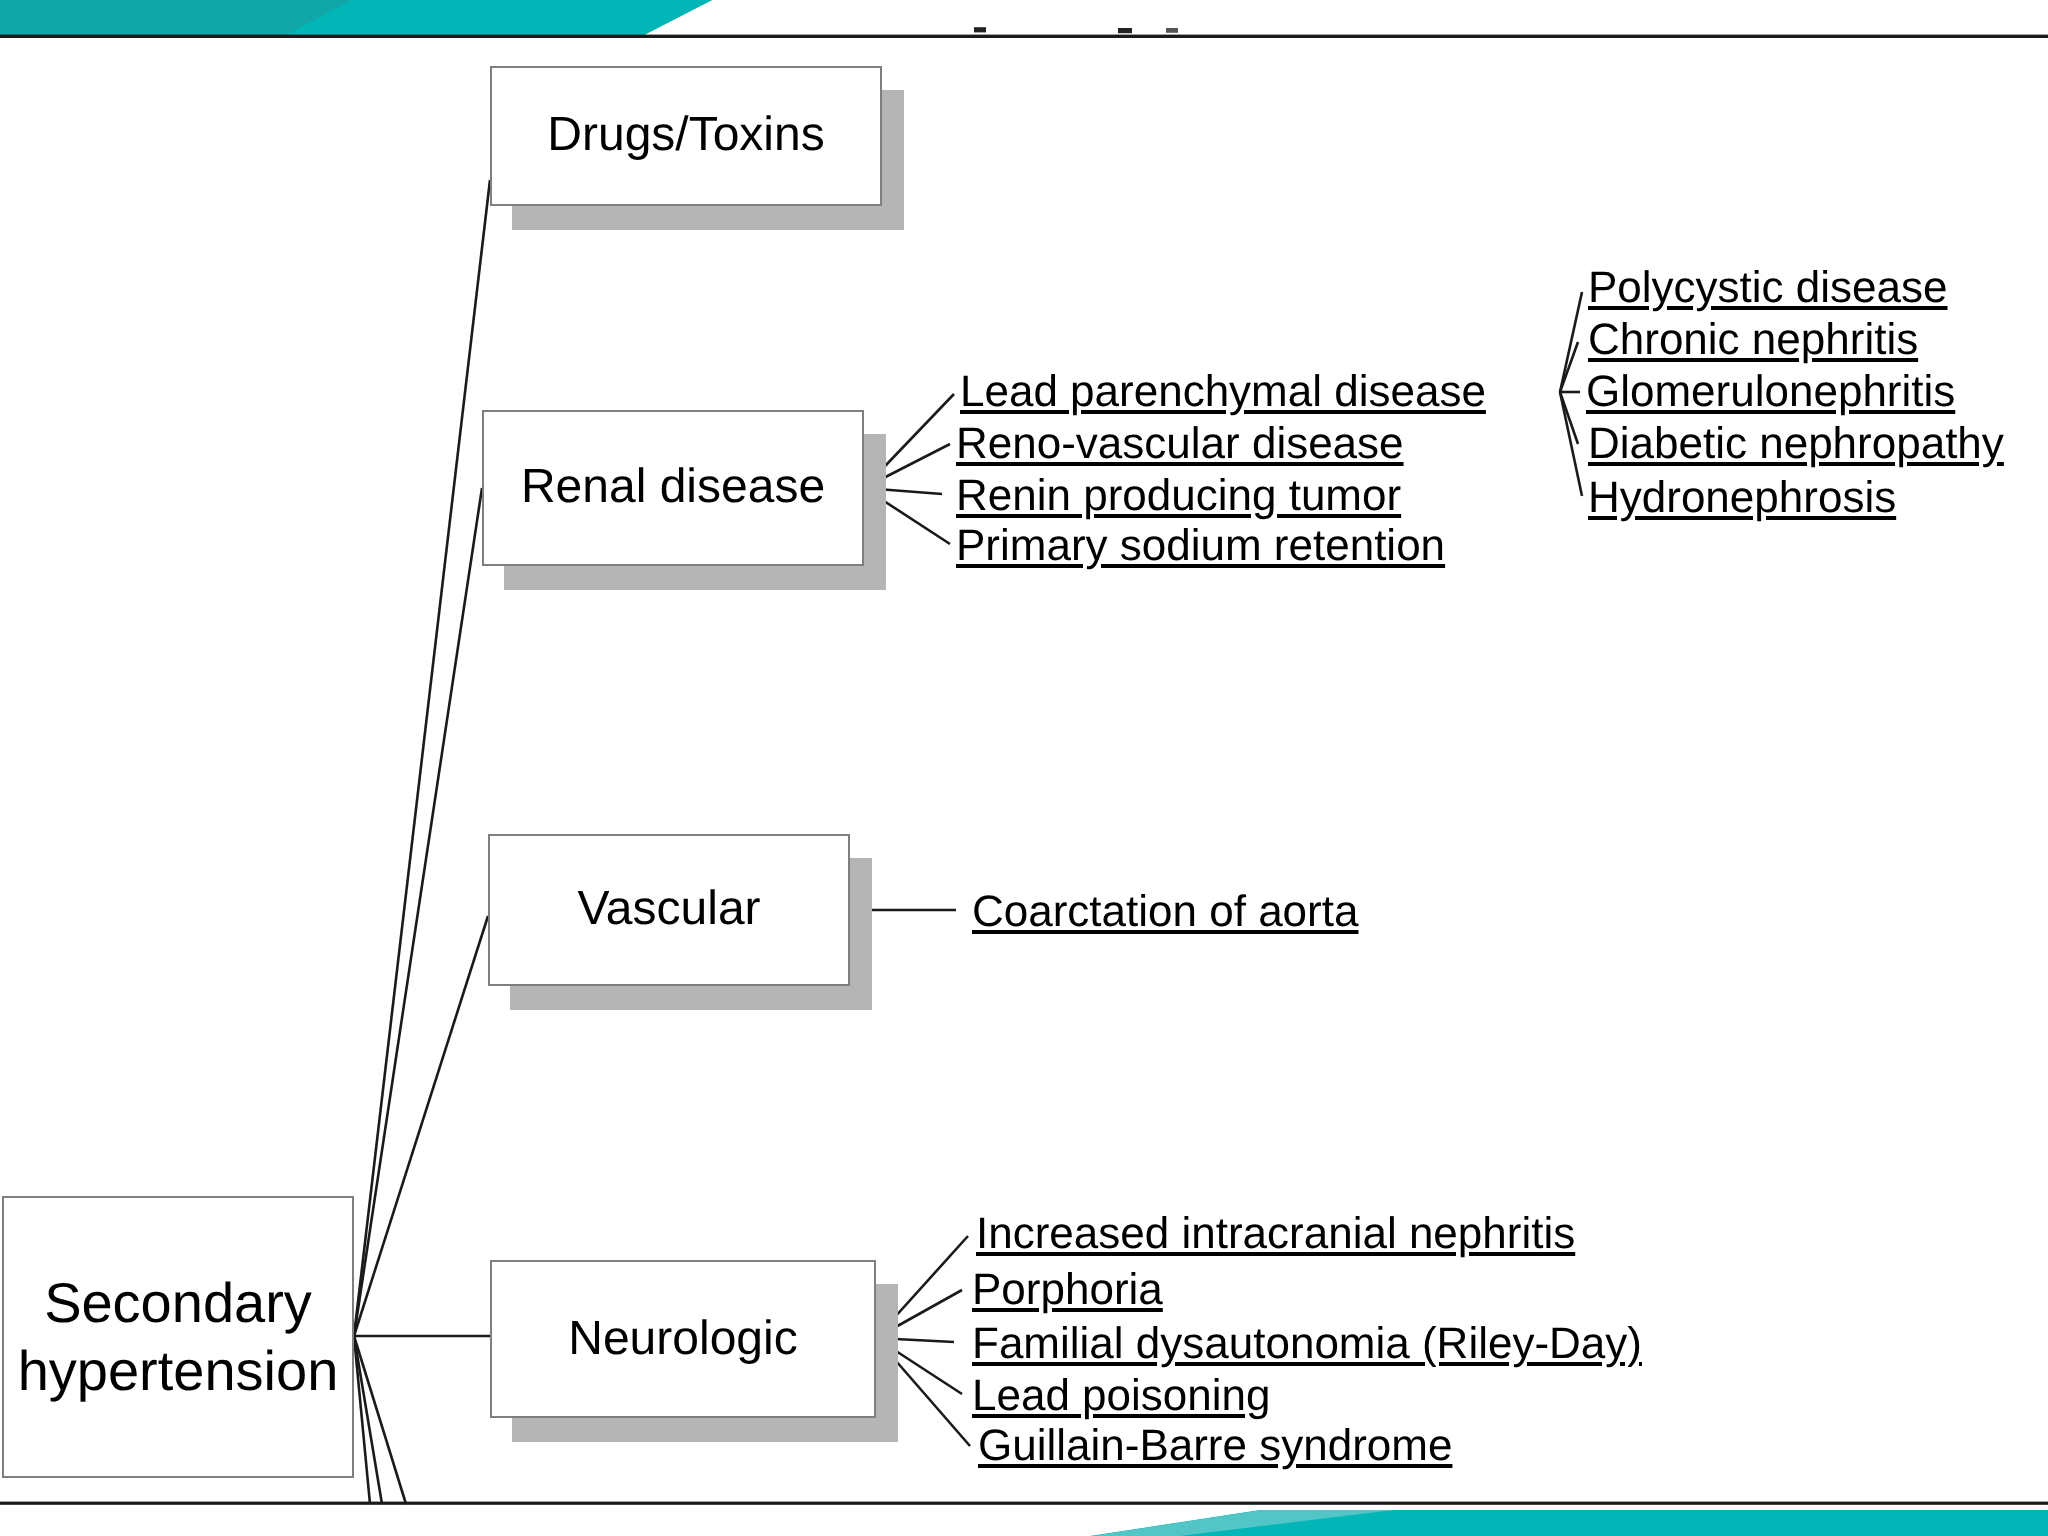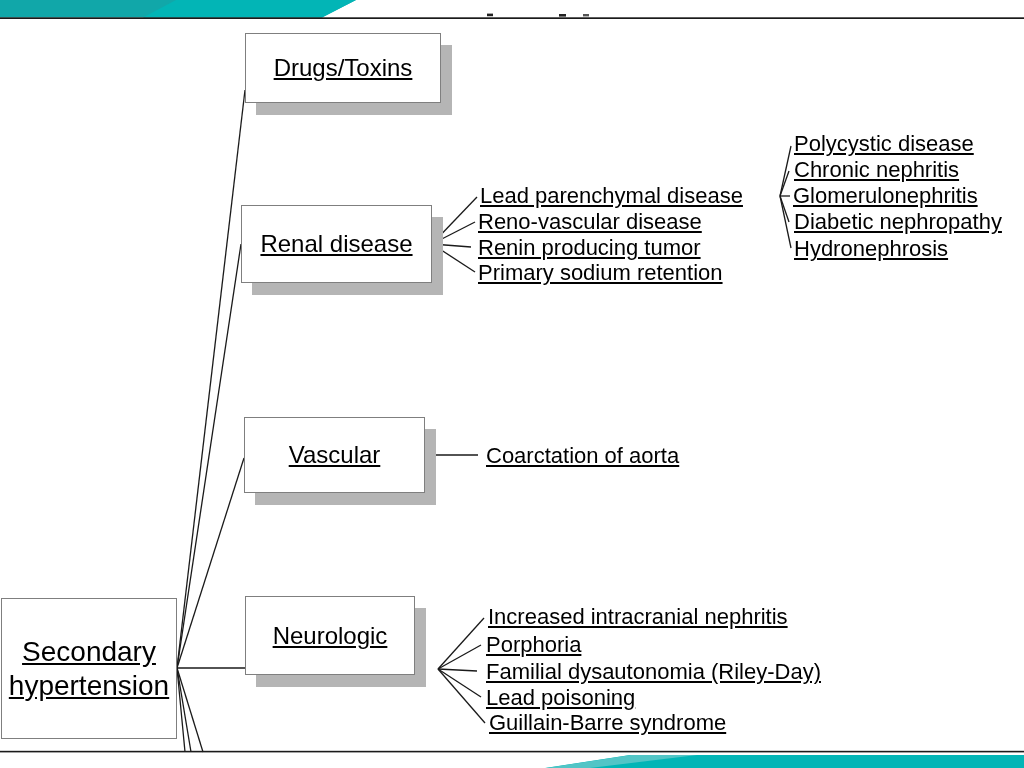--- a/index.html
+++ b/index.html
@@ -11,21 +11,21 @@
     width:1024px;height:768px;background:#ffffff;overflow:hidden;position:relative;
     font-family:"Liberation Sans", sans-serif;color:var(--text);
   }
   .layer{position:absolute;left:0;top:0;pointer-events:none;}
   .decor{z-index:3;}
   .wires{z-index:1;}
   .node{
     position:absolute;background:#ffffff;border:1px solid var(--box-border);
     box-shadow:11px 12px 0 var(--shadow);
     display:flex;align-items:center;justify-content:center;
-    font-size:24px;color:#000;z-index:2;box-sizing:border-box;white-space:nowrap;text-decoration:underline;
+    font-size:24px;color:#000;z-index:2;box-sizing:border-box;white-space:nowrap;
   }
   .root-node{
     box-shadow:none;white-space:normal;text-align:center;
     font-size:28px;line-height:1.2;padding:0 4px;
   }
   .leaf{
     position:absolute;font-size:22px;line-height:26px;white-space:nowrap;
     color:#000;z-index:2;text-decoration:underline;
   }
 </style>
@@ -89,21 +89,21 @@
 </div>
 
 <div class="node" style="left:241px;top:205px;width:191px;height:78px">
   <span>Renal disease</span>
 </div>
 
 <div class="node" style="left:244px;top:417px;width:181px;height:76px">
   <span>Vascular</span>
 </div>
 
-<div class="node" style="left:245px;top:596px;width:170px;height:79px">
+<div class="node" style="left:245px;top:630px;width:193px;height:79px">
   <span>Neurologic</span>
 </div>
 
 <div class="node root-node" style="left:1px;top:598px;width:176px;height:141px">
   <span>Secondary hypertension</span>
 </div>
 
 <div class="leaf" style="left:480px;top:183px">Lead parenchymal disease</div>
 <div class="leaf" style="left:478px;top:209px">Reno-vascular disease</div>
 <div class="leaf" style="left:478px;top:235px">Renin producing tumor</div>

